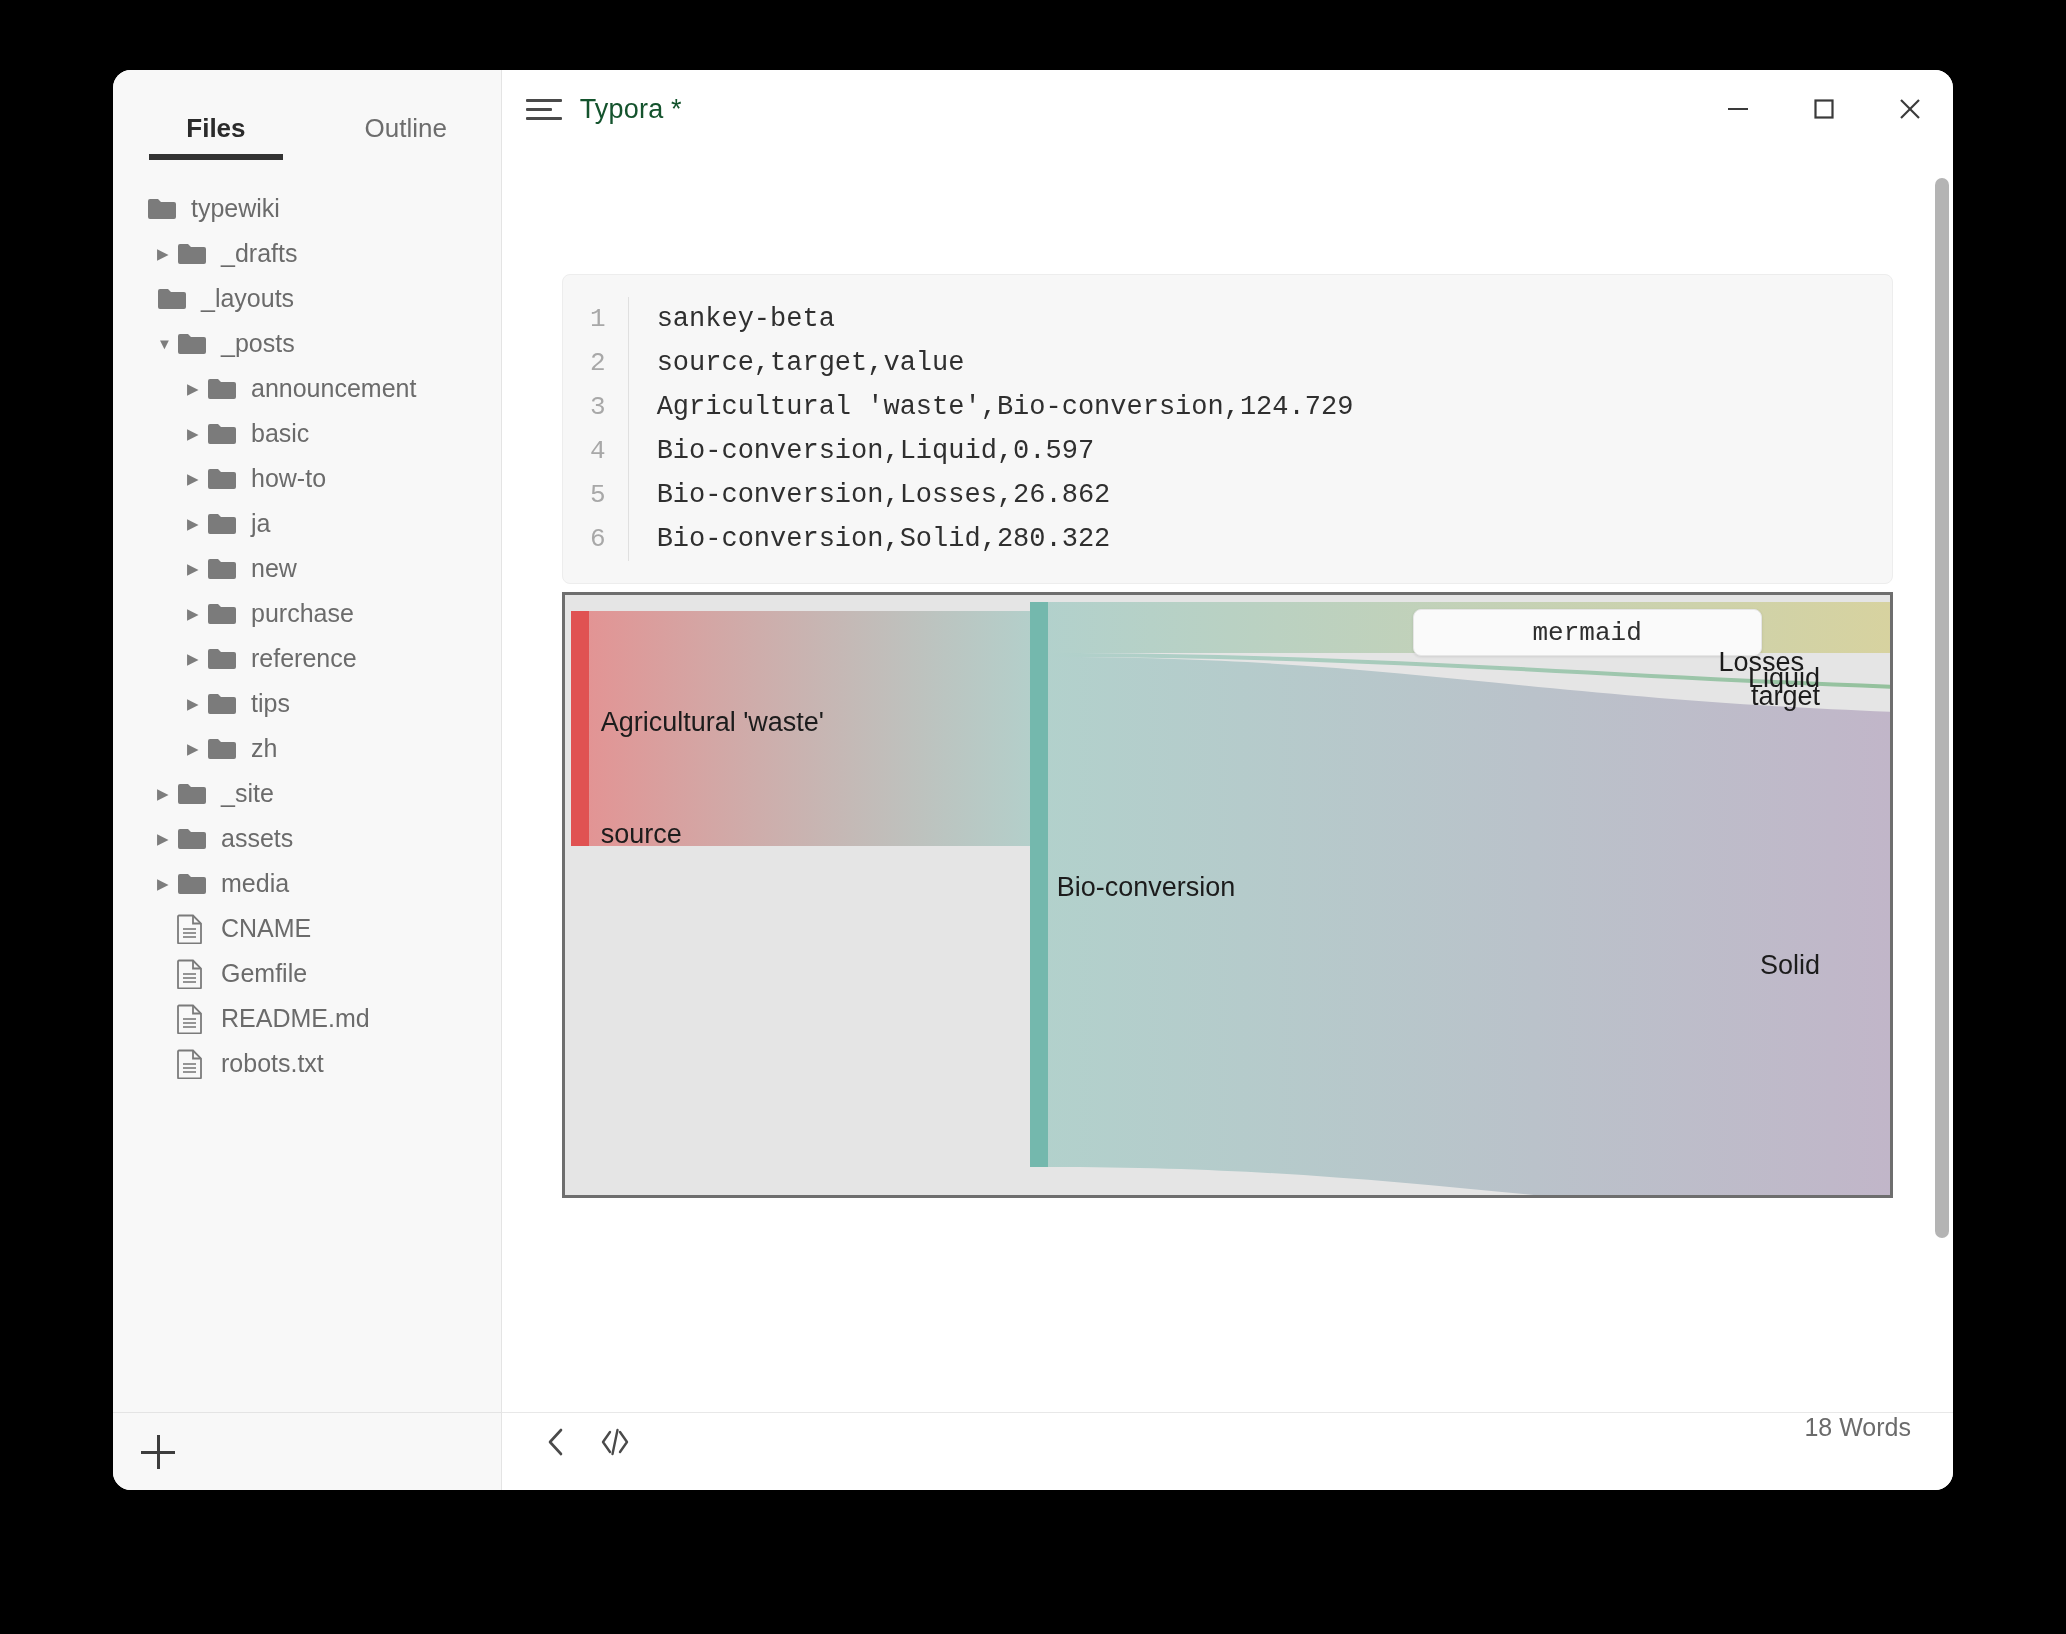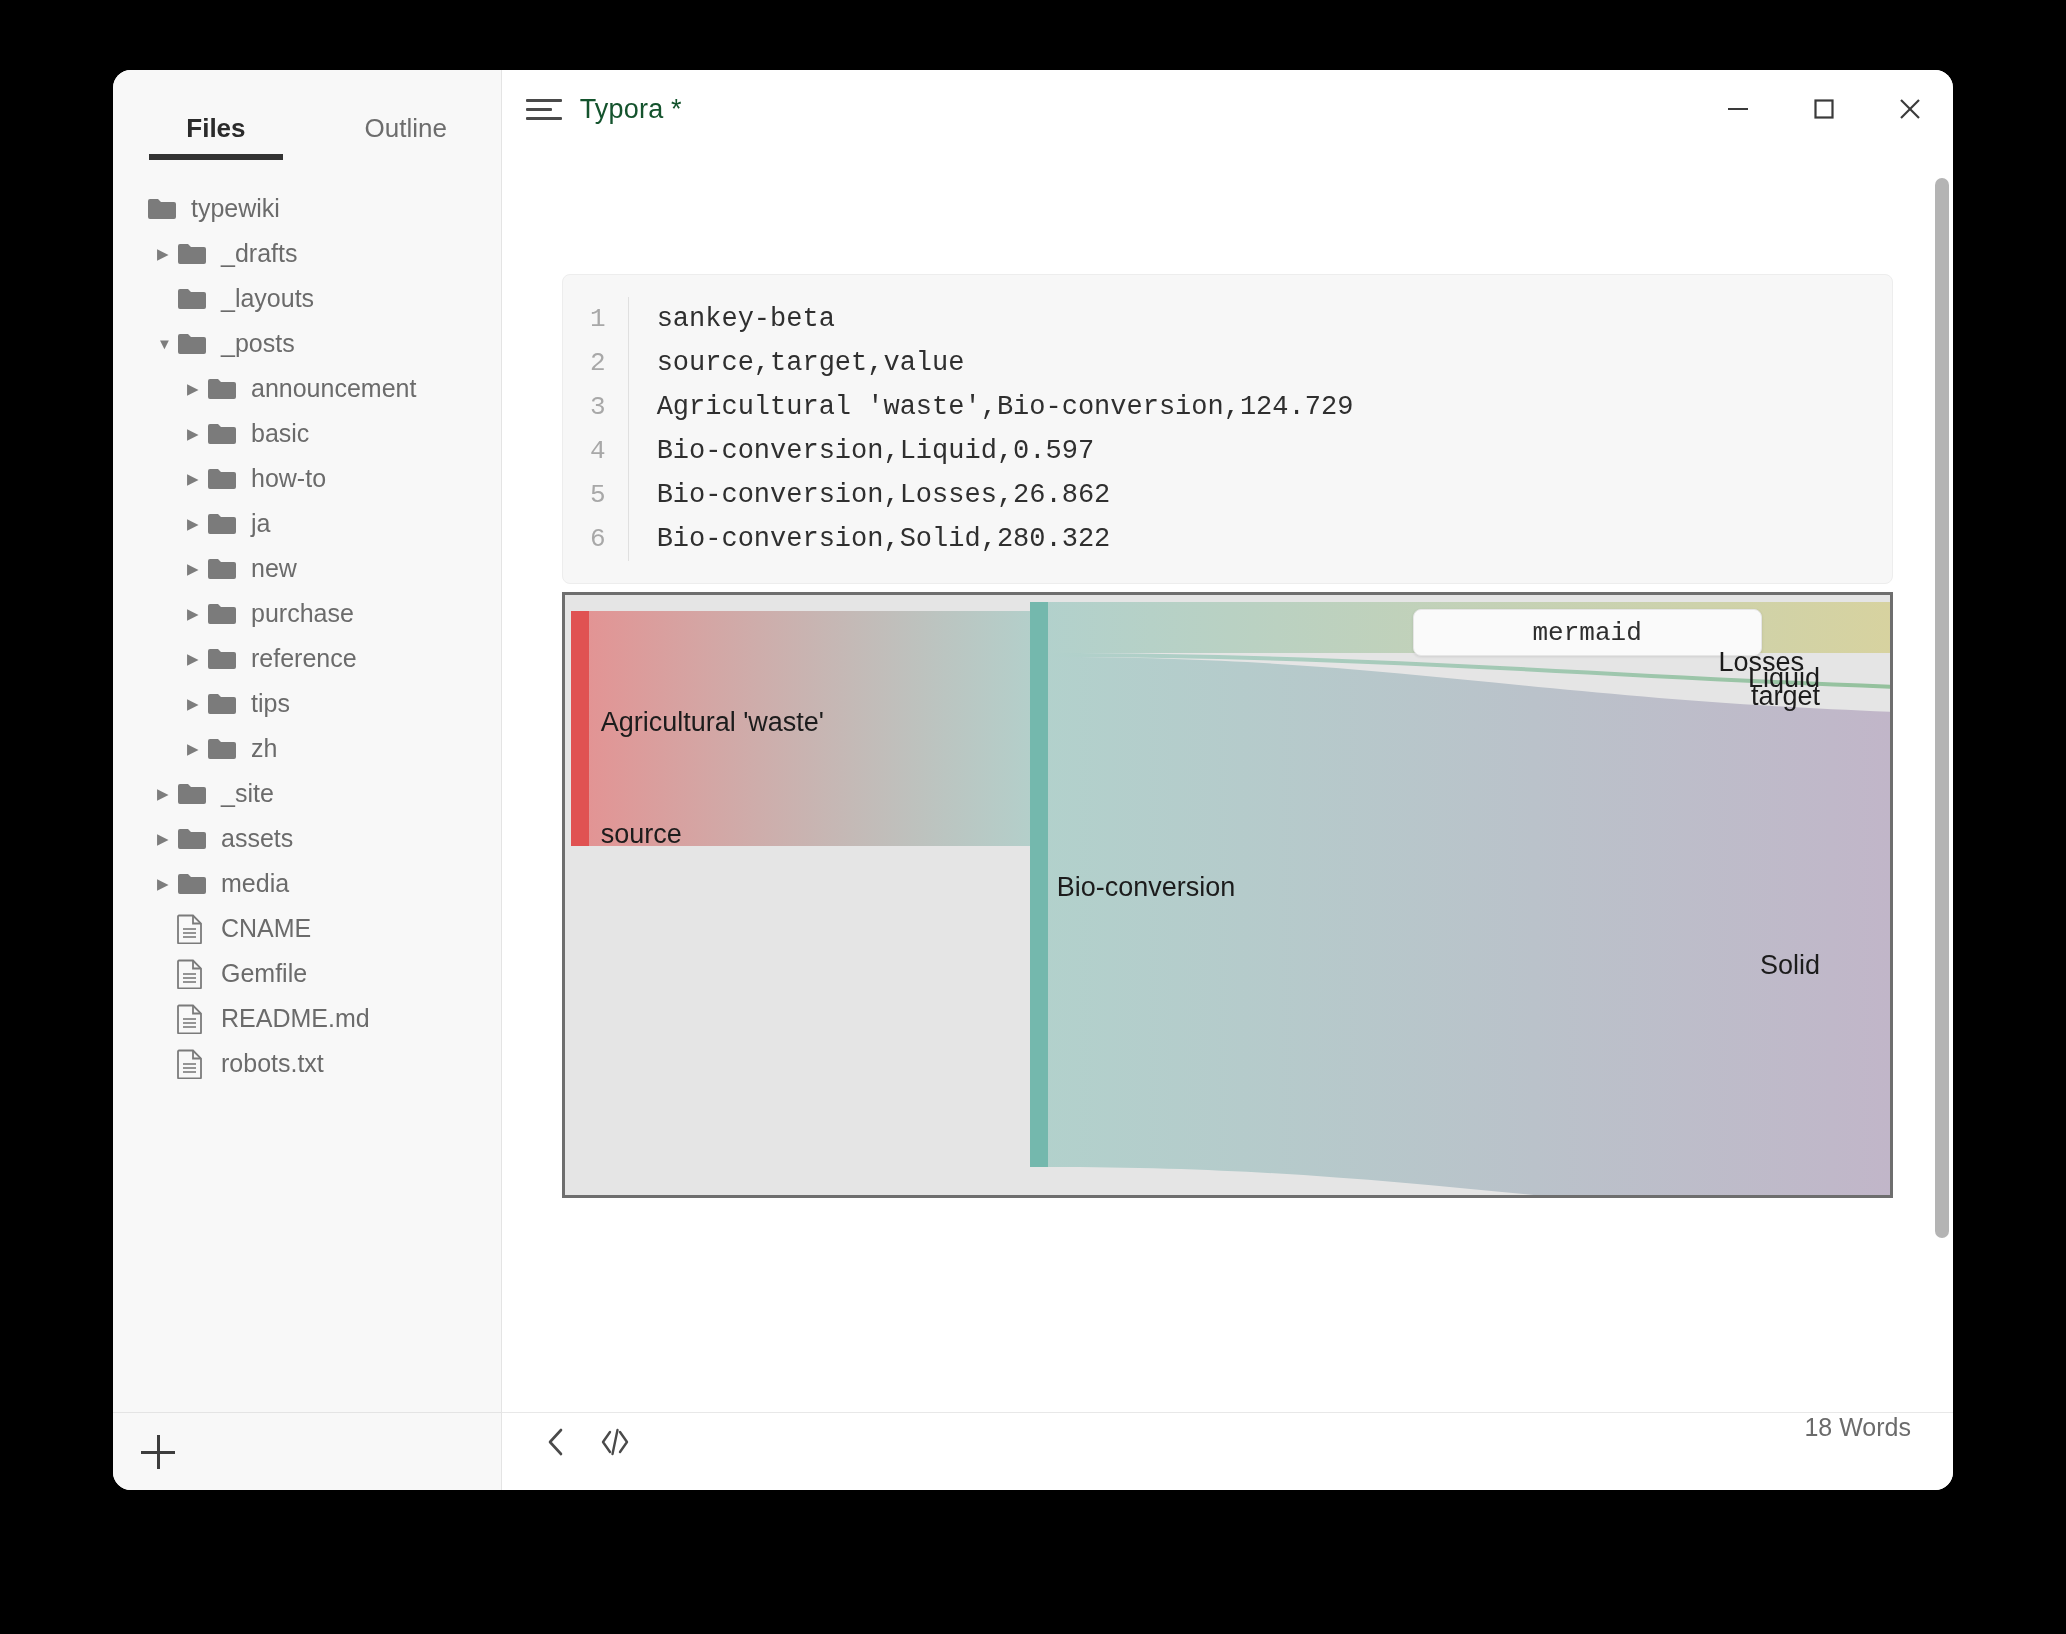--- a/index.html
+++ b/index.html
@@ -299,21 +299,21 @@
           </div>
           <div class="node" style="padding-left: 44px;">
             <span class="arrow">▶</span>
             <span class="ficon">
               <svg width="30" height="24" viewBox="0 0 30 24">
                 <path d="M1 4 a2 2 0 0 1 2-2 h8 l3 3 h13 a2 2 0 0 1 2 2 v13 a2 2 0 0 1 -2 2 h-24 a2 2 0 0 1 -2 -2 Z" fill="#7b7b7b"></path>
               </svg>
             </span>
             <span>_drafts</span>
           </div>
-          <div class="node" style="padding-left: 44px;">
+          <div class="node" style="padding-left: 24px;">
             <span class="arrow empty">▶</span>
             <span class="ficon">
               <svg width="30" height="24" viewBox="0 0 30 24">
                 <path d="M1 4 a2 2 0 0 1 2-2 h8 l3 3 h13 a2 2 0 0 1 2 2 v13 a2 2 0 0 1 -2 2 h-24 a2 2 0 0 1 -2 -2 Z" fill="#7b7b7b"></path>
               </svg>
             </span>
             <span>_layouts</span>
           </div>
           <div class="node" style="padding-left: 44px;">
             <span class="arrow open">▼</span>

